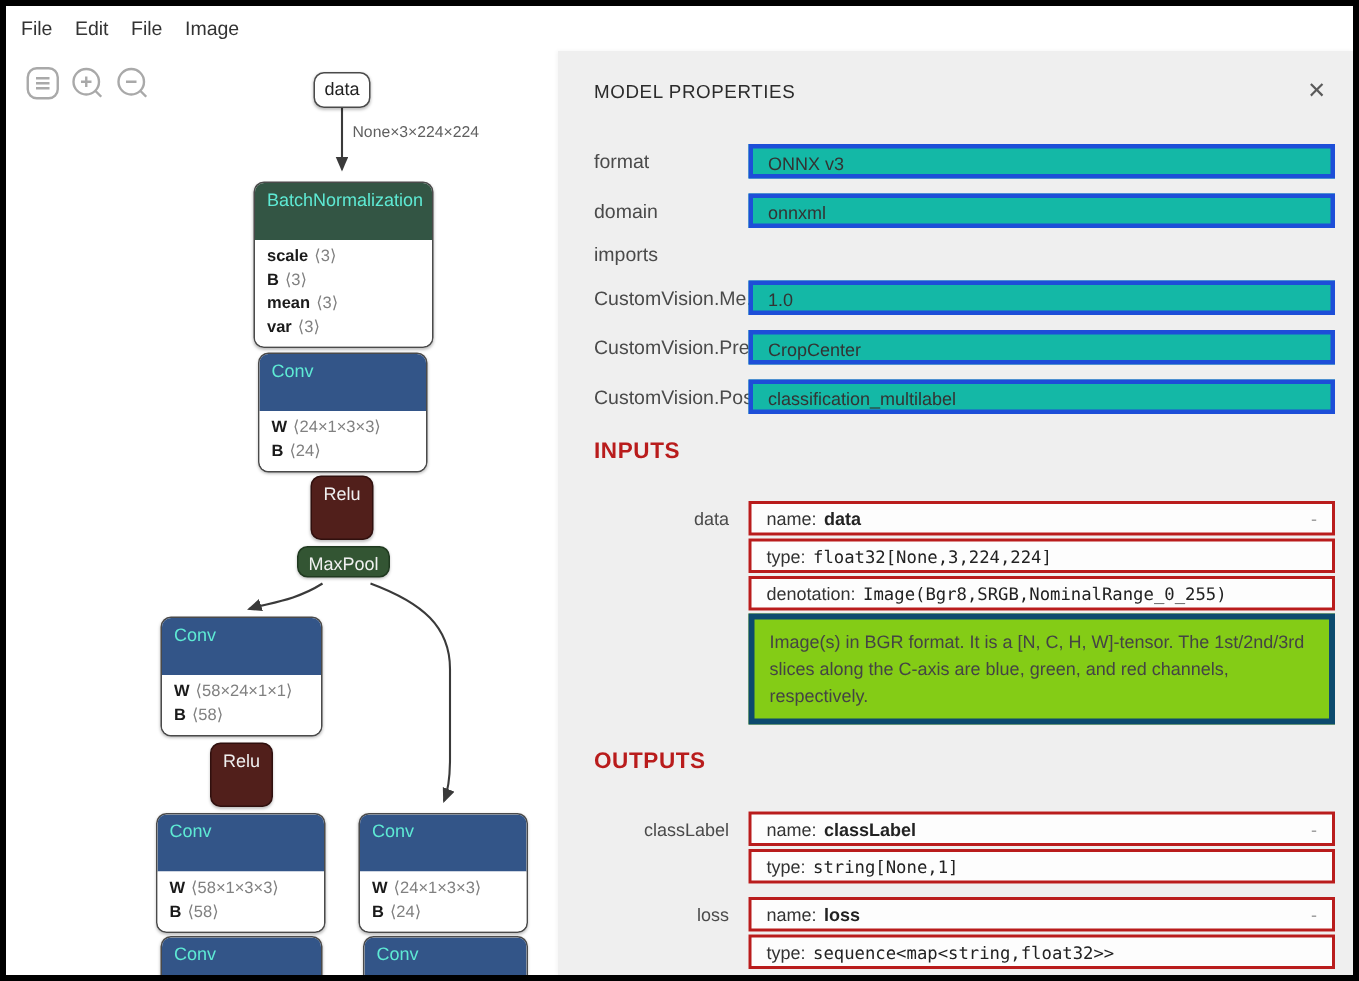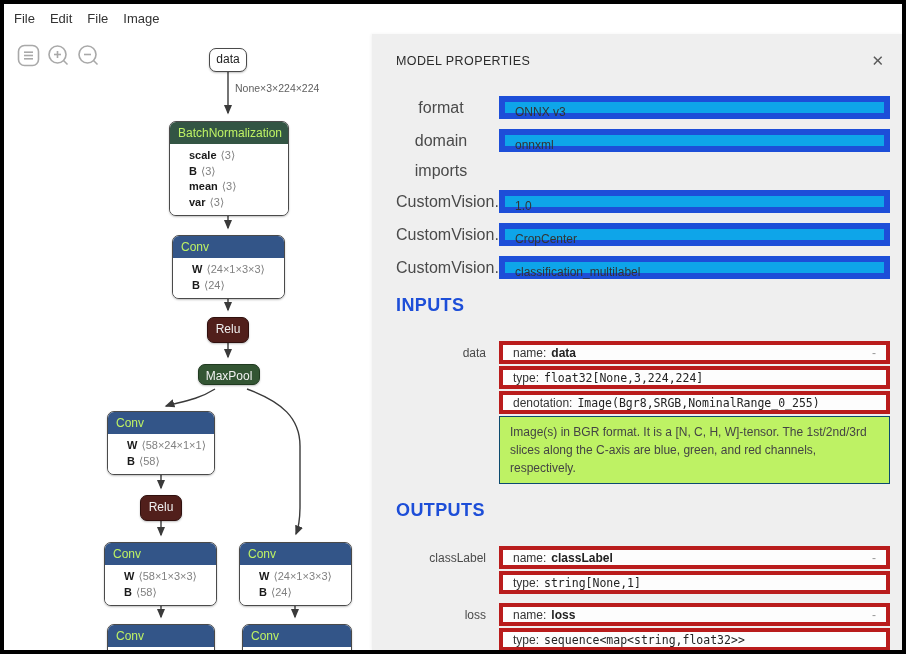--- a/index.html
+++ b/index.html
@@ -15,57 +15,57 @@
   
   .toolbar { position:absolute; top:40px; left:13px; display:flex; gap:7px; z-index:6; }
   .tool-btn { width:23px; height:23px; display:flex; align-items:center; justify-content:center; }
   .tool-btn svg { stroke:#a9a9a9; fill:none; stroke-width:1.6; }
   
   .graph { position:absolute; inset:0; }
   .edges { position:absolute; left:0; top:0; }
   .edge-label { position:absolute; left:231px; top:78px; font-size:10.5px; color:#5f5f5f; white-space:nowrap; }
   .node { position:absolute; background:#fff; border:1px solid #4a4a4a; border-radius:7px;
           box-shadow:0 1px 2px rgba(0,0,0,0.25); overflow:hidden; }
-  .node-header { height:22px; line-height:22px; color:#bef264; font-size:12px; padding-left:8px; white-space:nowrap; }
+  .node-header { height:38px; line-height:22px; color:#5eead4; font-size:12px; padding-left:8px; white-space:nowrap; }
   .hdr-layer { background:#335588; }
   .hdr-norm  { background:#335544; }
-  .node-body { padding:4px 19px 5px; background:#fff; }
+  .node-body { padding:4px 8px 5px; background:#fff; }
   .param { font-size:11px; line-height:15.5px; white-space:nowrap; }
   .param .pname { font-weight:bold; color:#1a1a1a; }
   .param .pdims { color:#808080; margin-left:4px; }
   .pill { position:absolute; border-radius:7px; text-align:center; font-size:12px;
           box-shadow:0 1px 2px rgba(0,0,0,0.25); }
   .pill-data { background:#fff; border:1.5px solid #4a4a4a; color:#222; height:24px; line-height:21px; }
-  .pill-relu { background:#511f1b; border:1px solid #30100e; color:#f0f0f0; height:26px; line-height:23px; }
+  .pill-relu { background:#511f1b; border:1px solid #30100e; color:#f0f0f0; height:43px; line-height:23px; }
   .pill-pool { background:#335533; border:1px solid #203a20; color:#f0f0f0; height:21px; line-height:23px; }
   
   .panel { position:absolute; left:368px; top:30px; right:0; bottom:0; background:#efefef;
            box-shadow:-1px 0 3px rgba(0,0,0,0.05); padding:19px 12px 0 24px; overflow:hidden; }
   .panel-head { display:flex; justify-content:space-between; align-items:center; margin-bottom:28px; }
   .panel-title { font-size:12.5px; font-weight:normal; letter-spacing:0.4px; color:#2b2b2b; }
   .close-btn { color:#5a5a5a; font-size:15px; line-height:15px; margin-right:6px; cursor:default; }
   .prop-row { display:flex; align-items:center; margin-bottom:10px; }
-  .prop-label { width:103px; padding-right:13px; text-align:center; font-size:16px; color:#4a4a4a;
+  .prop-label { width:103px; padding-right:13px; text-align:left; font-size:13px; color:#4a4a4a;
                 flex-shrink:0; white-space:nowrap; }
-  .prop-value { flex:1; background:#0ea5e9; border:6px solid #1d4ed8; height:23px; line-height:21px;
+  .prop-value { flex:1; background:#14b8a6; border:3px solid #1d4ed8; height:23px; line-height:21px;
                 padding-left:10px; font-size:12px; color:#333; }
-  .section-title { font-size:18px; font-weight:bold; letter-spacing:0.4px; color:#1d4ed8;
+  .section-title { font-size:15px; font-weight:bold; letter-spacing:0.4px; color:#b91c1c;
                    margin:16px 0 25px; }
   .arg-row { display:flex; margin-bottom:9px; }
   .arg-label { width:103px; padding-right:13px; text-align:right; font-size:12px; color:#4a4a4a;
                padding-top:5px; flex-shrink:0; }
   .arg-box { flex:1; display:flex; flex-direction:column; gap:2px; }
-  .arg-line { background:#fdfdfd; border:4px solid #b91c1c; min-height:23px; padding:0 10px;
+  .arg-line { background:#fdfdfd; border:2px solid #b91c1c; min-height:23px; padding:0 10px;
               font-size:12px; color:#333; display:flex; align-items:center; }
   .arg-line .k { margin-right:5px; }
   .v-bold { font-weight:bold; color:#222; }
   .v-mono { font-family:"DejaVu Sans Mono","Liberation Mono",monospace; font-weight:normal;
             font-size:11.5px; color:#222; }
   .expander { margin-left:auto; color:#999; font-size:12px; }
-  .arg-desc { background:#bef264; border:1px solid #0c4a6e; padding:6px 10px; font-size:12px;
+  .arg-desc { background:#84cc16; border:4px solid #0c4a6e; padding:6px 10px; font-size:12px;
               color:#444; line-height:1.5; }
 </style>
 </head>
 <body>
 
 <div class="frame">
 
   <div class="menubar">
     <span class="menu-item">File</span>
     <span class="menu-item">Edit</span>

